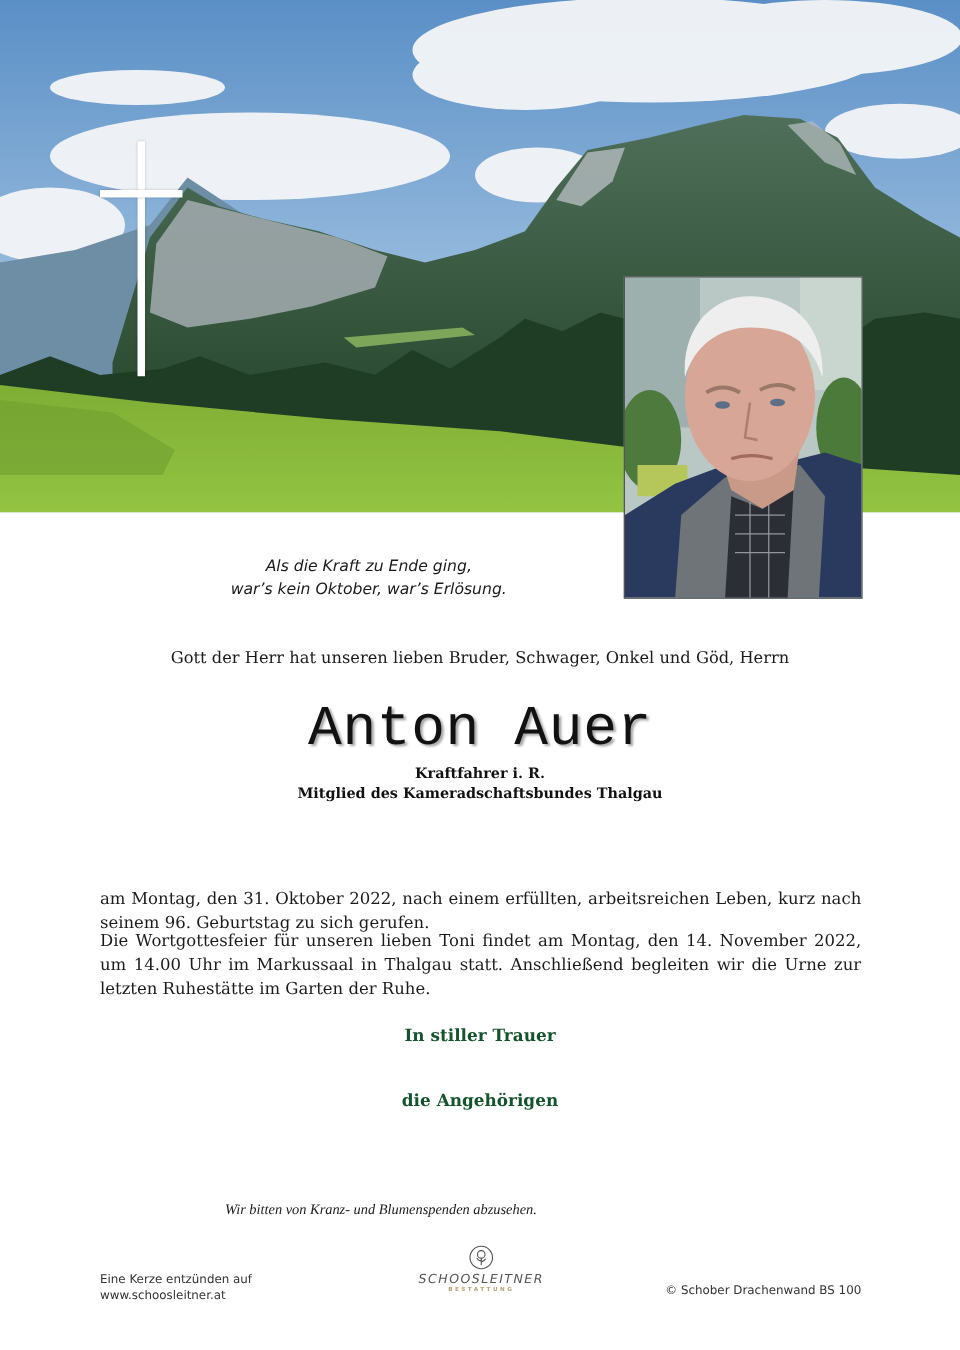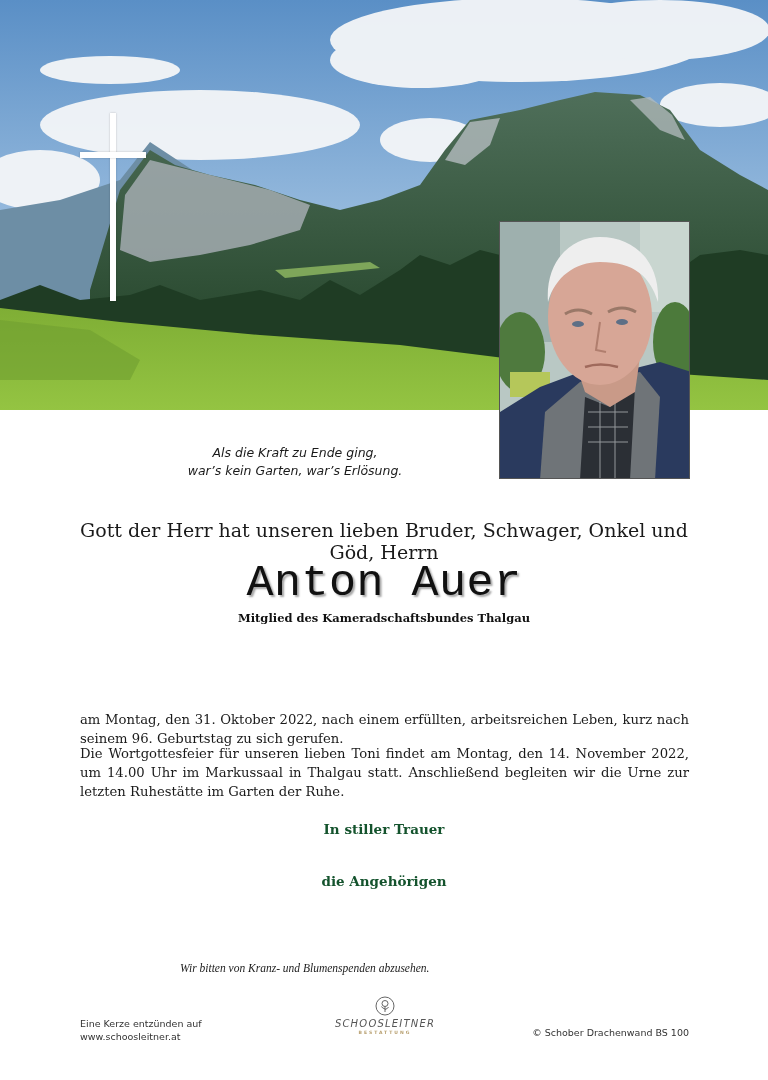--- a/index.html
+++ b/index.html
@@ -14,21 +14,21 @@
   .cross .v { position: absolute; left: 30px; top: 0; width: 6px; height: 188px; background: #ffffff; box-shadow: 0 0 2px rgba(0,0,0,0.25); }
   .cross .h { position: absolute; left: 0; top: 39px; width: 66px; height: 6px; background: #ffffff; box-shadow: 0 0 2px rgba(0,0,0,0.25); }
 
   
   .portrait { position: absolute; left: 499px; top: 221px; width: 191px; height: 258px; border: 1px solid #555; overflow: hidden; background: #8fa8a0; }
 
   .motto { position: absolute; left: 150px; top: 444px; width: 290px; text-align: center;
            font-family: "DejaVu Sans", sans-serif; font-style: italic; font-size: 12.5px; line-height: 18px; color: #1a1a1a; }
 
   .intro { position: absolute; left: 60px; top: 519px; width: 648px; text-align: center;
-           font-family: "DejaVu Serif", serif; font-size: 19px; color: #1a1a1a; }
+           font-family: "DejaVu Serif", serif; font-size: 13px; color: #1a1a1a; }
 
   .name { position: absolute; left: 160px; top: 556px; width: 448px; text-align: center;
           font-family: Liberation Mono, monospace; font-size: 45px; line-height: 56px; color: #111;
           text-shadow: 2px 2px 2px rgba(0,0,0,0.35); letter-spacing: 0.5px; }
 
   .titles { position: absolute; left: 160px; top: 610px; width: 448px; text-align: center;
             font-family: "DejaVu Serif", serif; font-weight: bold; font-size: 11.5px; line-height: 16px; color: #111; }
 
   .para { position: absolute; left: 80px; width: 609px; text-align: justify;
           font-family: "DejaVu Serif", serif; font-size: 13.2px; line-height: 19px; color: #1a1a1a; }
@@ -138,28 +138,29 @@
     <ellipse cx="78" cy="102" rx="6" ry="3" fill="#5d6f86"></ellipse>
     <ellipse cx="122" cy="100" rx="6" ry="3" fill="#5d6f86"></ellipse>
 
     <path d="M100 100 L96 128 L106 130" stroke="#b07e6e" stroke-width="2" fill="none"></path>
     <path d="M85 145 Q100 140 118 145" stroke="#a06a5c" stroke-width="2.5" fill="none"></path>
   </svg>
 </div>
 
 <div class="motto">
   <div>Als die Kraft zu Ende ging,</div>
-  <div>war’s kein Garten, war’s Erlösung.</div>
+  <div>war’s kein Oktober, war’s Erlösung.</div>
 </div>
 
 <div class="intro">Gott der Herr hat unseren lieben Bruder, Schwager, Onkel und Göd, Herrn</div>
 
 <div class="name">Anton Auer</div>
 
 <div class="titles">
+  <div>Kraftfahrer i. R.</div>
   <div>Mitglied des Kameradschaftsbundes Thalgau</div>
 </div>
 
 <div class="para para1">am Montag, den 31. Oktober 2022, nach einem erfüllten, arbeitsreichen Leben, kurz nach seinem 96. Geburtstag zu sich gerufen.</div>
 <div class="para para2">Die Wortgottesfeier für unseren lieben Toni findet am Montag, den 14. November 2022, um 14.00 Uhr im Markussaal in Thalgau statt. Anschließend begleiten wir die Urne zur letzten Ruhestätte im Garten der Ruhe.</div>
 
 <div class="closing closing1">In stiller Trauer</div>
 <div class="closing closing2">die Angehörigen</div>
 
 <div class="request">Wir bitten von Kranz- und Blumenspenden abzusehen.</div>

